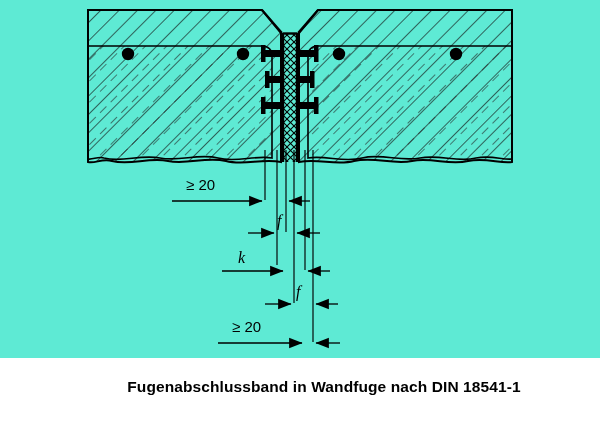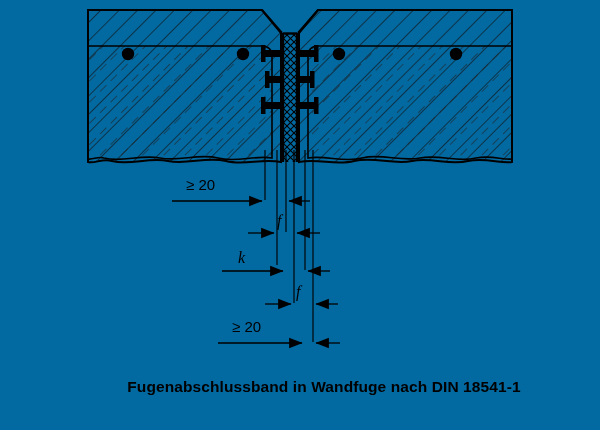--- a/index.html
+++ b/index.html
@@ -1,18 +1,18 @@
 <!DOCTYPE html>
 <html><head>
 <meta charset="utf-8">
 <style>
   html,body{margin:0;padding:0;background:#ffffff;}
   body{width:600px;height:430px;overflow:hidden;
        font-family:"Liberation Sans",sans-serif;}
-  #stage{position:relative;width:600px;height:430px;background:#0369a1;}
+  #stage{position:relative;width:600px;height:358px;background:#5eead4;}
   #drawing{position:absolute;left:0;top:0;width:600px;height:430px;}
   .caption{
     position:absolute;left:0;top:378px;width:600px;
     text-align:center;
     font-family:"Liberation Sans",sans-serif;
     font-weight:bold;
     font-size:15.5px;
     color:#000;
     letter-spacing:0.1px;
     white-space:nowrap;

